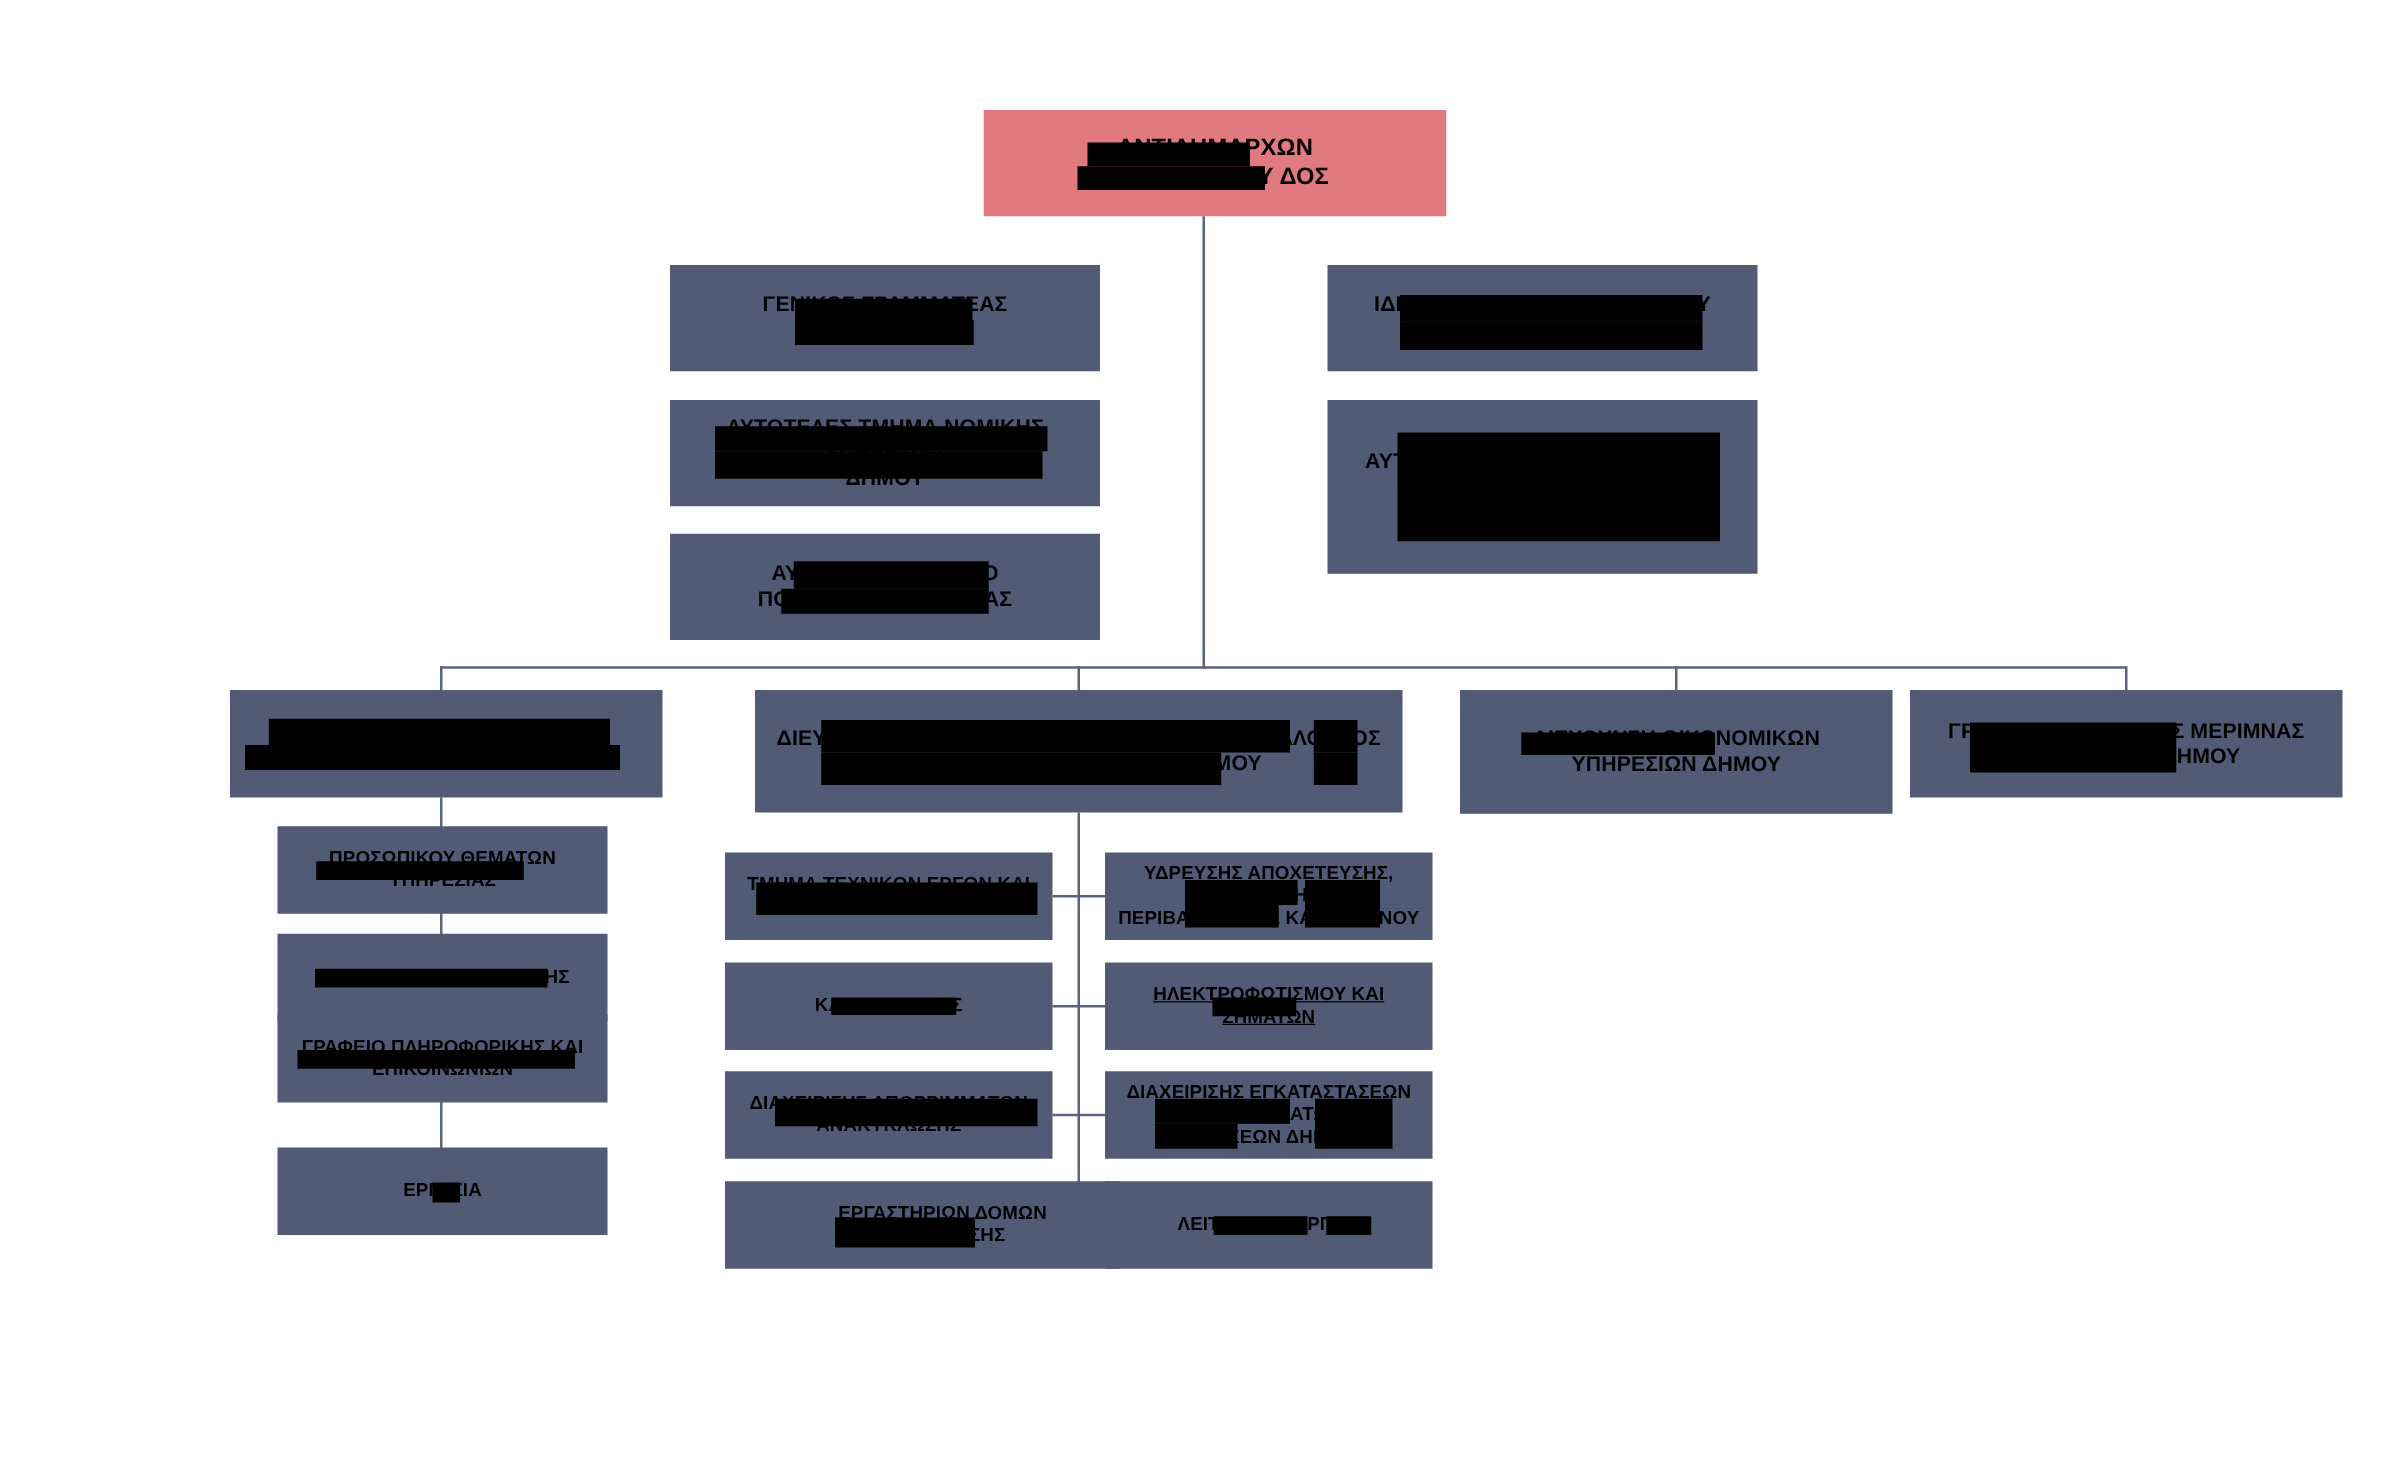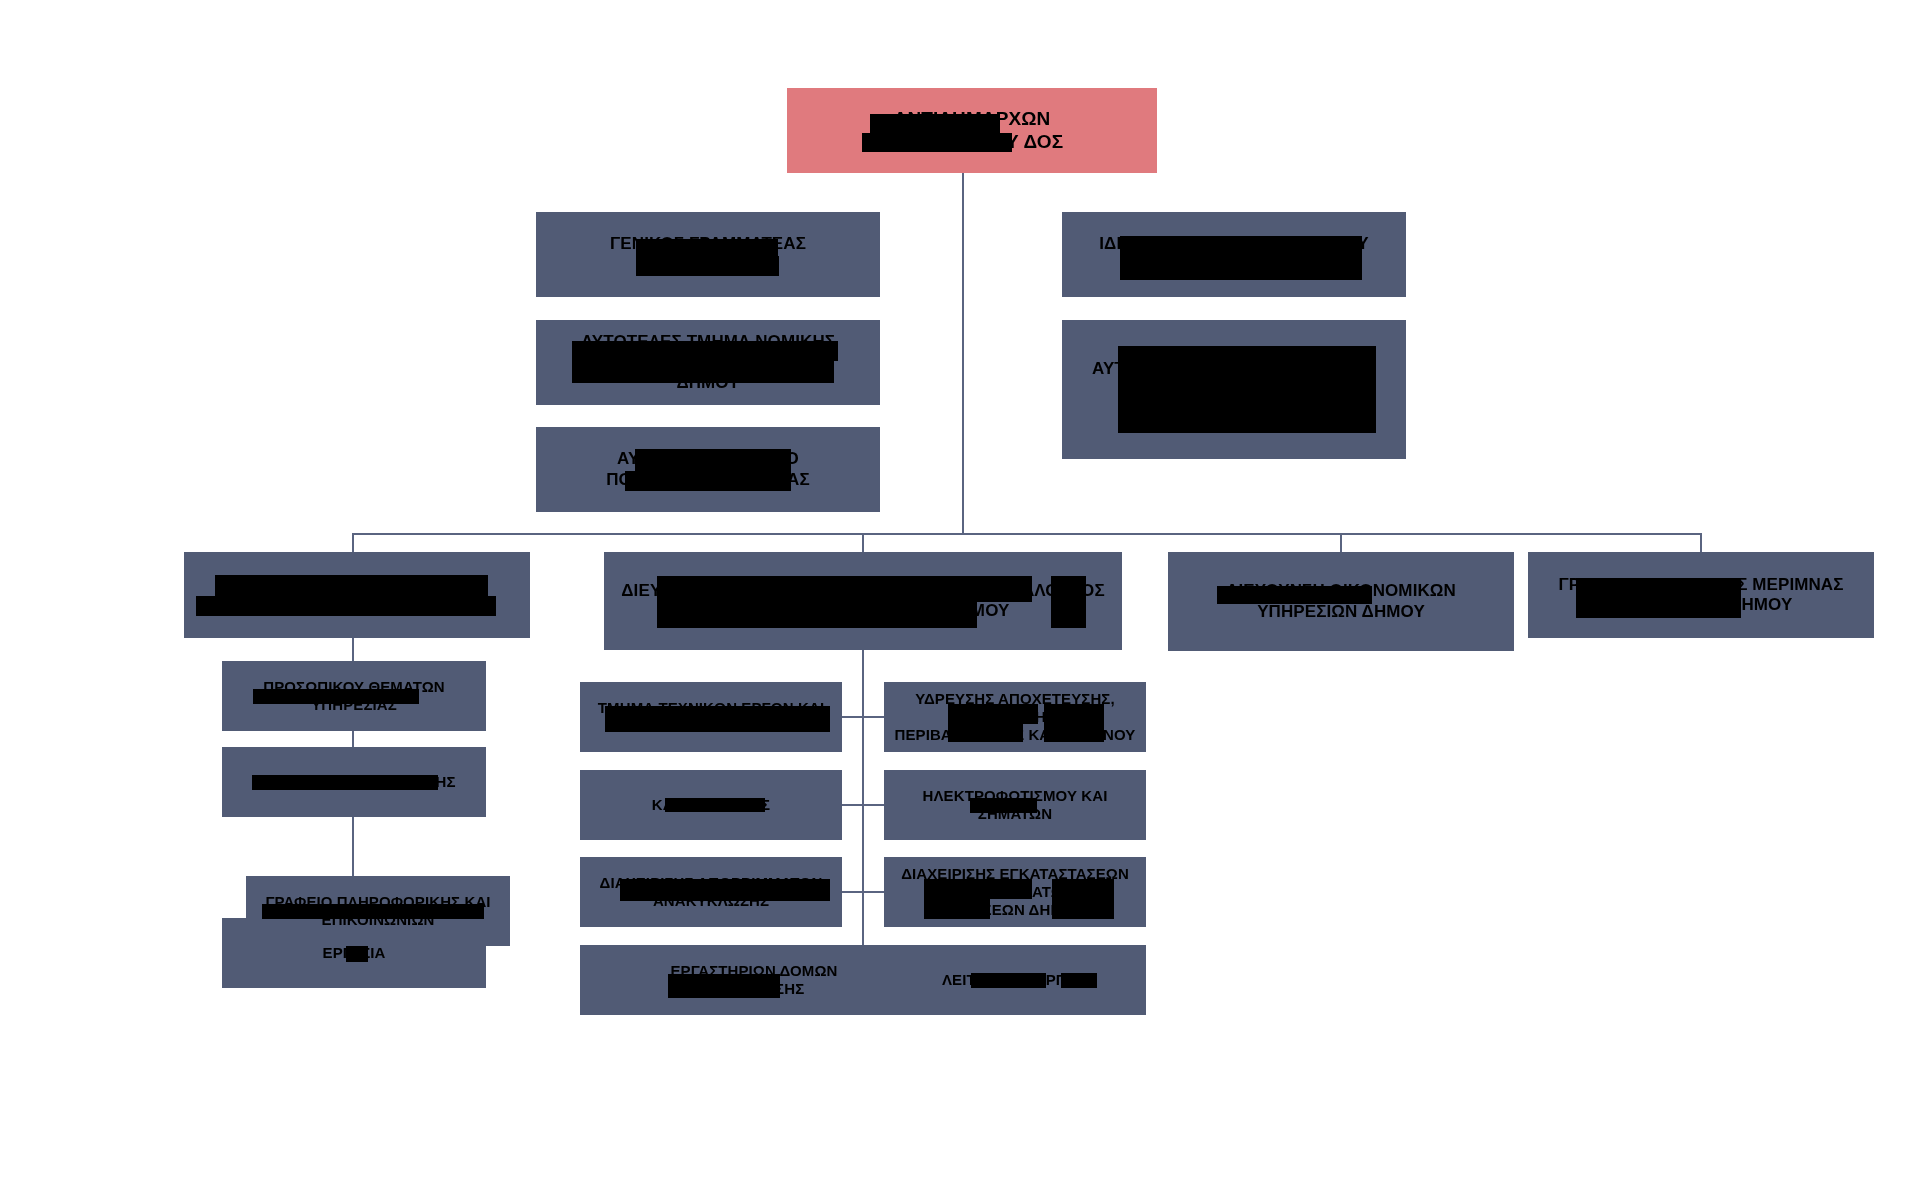--- a/index.html
+++ b/index.html
@@ -133,21 +133,21 @@
   <div class="node slate" style="left:222px; top:661px; width:264px; height:70px; font-size:15px;">
     <span class="label">ΠΡΟΣΩΠΙΚΟΥ ΘΕΜΑΤΩΝ ΥΠΗΡΕΣΙΑΣ</span>
     <span class="redact" style="left:31px; top:28px; width:166px; height:15px;"></span>
   </div>
 
   <div class="node slate" style="left:222px; top:747px; width:264px; height:70px; font-size:15px;">
     <span class="label">ΠΡΟΜΗΘΕΙΩΝ ΔΙΑΧΕΙΡΙΣΗΣ</span>
     <span class="redact" style="left:30px; top:28px; width:186px; height:15px;"></span>
   </div>
 
-  <div class="node slate" style="left:222px; top:876px; width:264px; height:70px; font-size:15px;margin-left:24px;">
+  <div class="node slate" style="left:222px; top:812px; width:264px; height:70px; font-size:15px;">
     <span class="label">ΓΡΑΦΕΙΟ ΠΛΗΡΟΦΟΡΙΚΗΣ ΚΑΙ ΕΠΙΚΟΙΝΩΝΙΩΝ</span>
     <span class="redact" style="left:16px; top:28px; width:222px; height:15px;"></span>
   </div>
 
   <div class="node slate" style="left:222px; top:918px; width:264px; height:70px; font-size:15px;">
     <span class="label">ΕΡΓΑΣΙΑ</span>
     <span class="redact" style="left:124px; top:28px; width:22px; height:16px;"></span>
   </div>
 
   <div class="node slate" style="left:604px; top:552px; width:518px; height:98px; font-size:17px;">
@@ -182,21 +182,21 @@
   </div>
 
   <div class="node slate" style="left:884px; top:682px; width:262px; height:70px; font-size:15px;">
     <span class="label">ΥΔΡΕΥΣΗΣ ΑΠΟΧΕΤΕΥΣΗΣ, ΑΡΔΕΥΣΗΣ
 ΠΕΡΙΒΑΛΛΟΝΤΟΣ ΚΑΙ ΠΡΑΣΙΝΟΥ</span>
     <span class="redact" style="left:64px; top:22px; width:90px; height:20px;"></span>
     <span class="redact" style="left:160px; top:22px; width:60px; height:38px;"></span>
     <span class="redact" style="left:64px; top:42px; width:75px; height:18px;"></span>
   </div>
 
-  <div class="node slate" style="left:884px; top:770px; width:262px; height:70px; font-size:15px;">
+  <div class="node slate" style="left:884px; top:770px; width:262px; height:70px; font-size:15px;text-decoration:underline;">
     <span class="label">ΗΛΕΚΤΡΟΦΩΤΙΣΜΟΥ ΚΑΙ ΣΗΜΑΤΩΝ</span>
     <span class="redact" style="left:86px; top:28px; width:67px; height:15px;"></span>
   </div>
 
   <div class="node slate" style="left:884px; top:857px; width:262px; height:70px; font-size:15px;">
     <span class="label">ΔΙΑΧΕΙΡΙΣΗΣ ΕΓΚΑΤΑΣΤΑΣΕΩΝ ΚΑΙ ΟΧΗΜΑΤΩΝ
 ΚΙΝΗΣΕΩΝ ΔΗΜΟΥ</span>
     <span class="redact" style="left:40px; top:22px; width:108px; height:20px;"></span>
     <span class="redact" style="left:40px; top:42px; width:66px; height:20px;"></span>
     <span class="redact" style="left:168px; top:22px; width:62px; height:40px;"></span>

